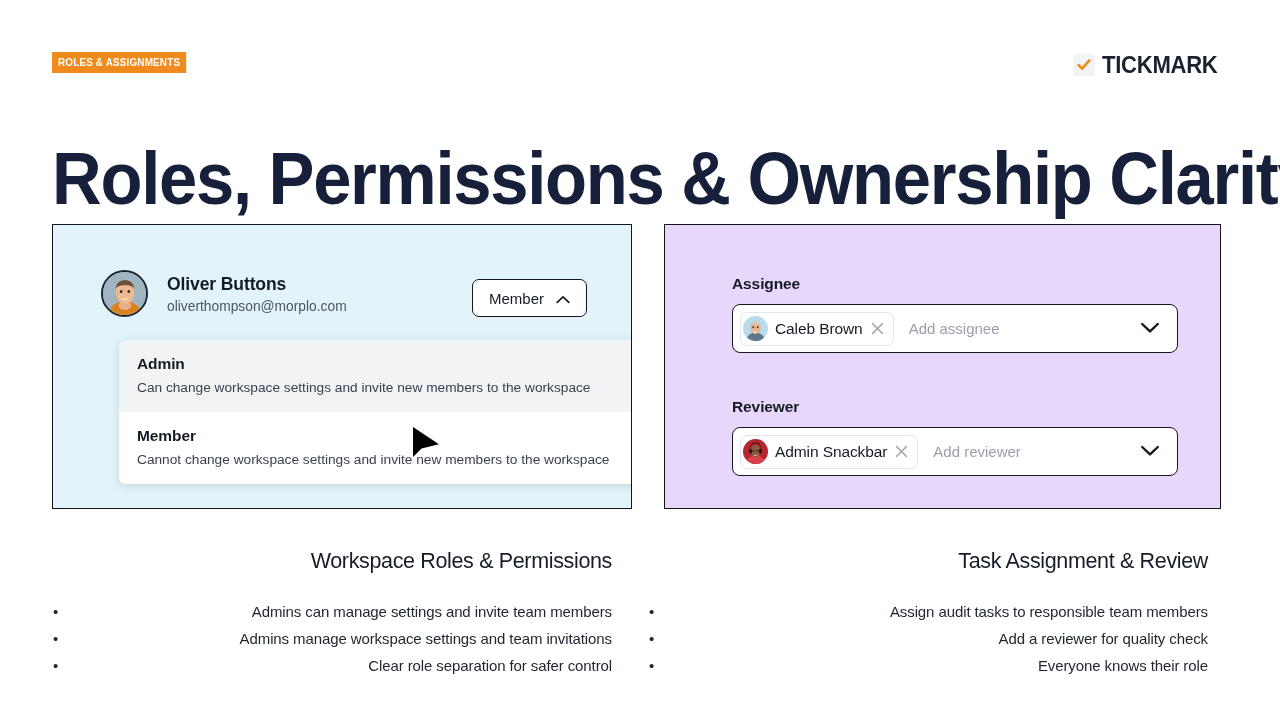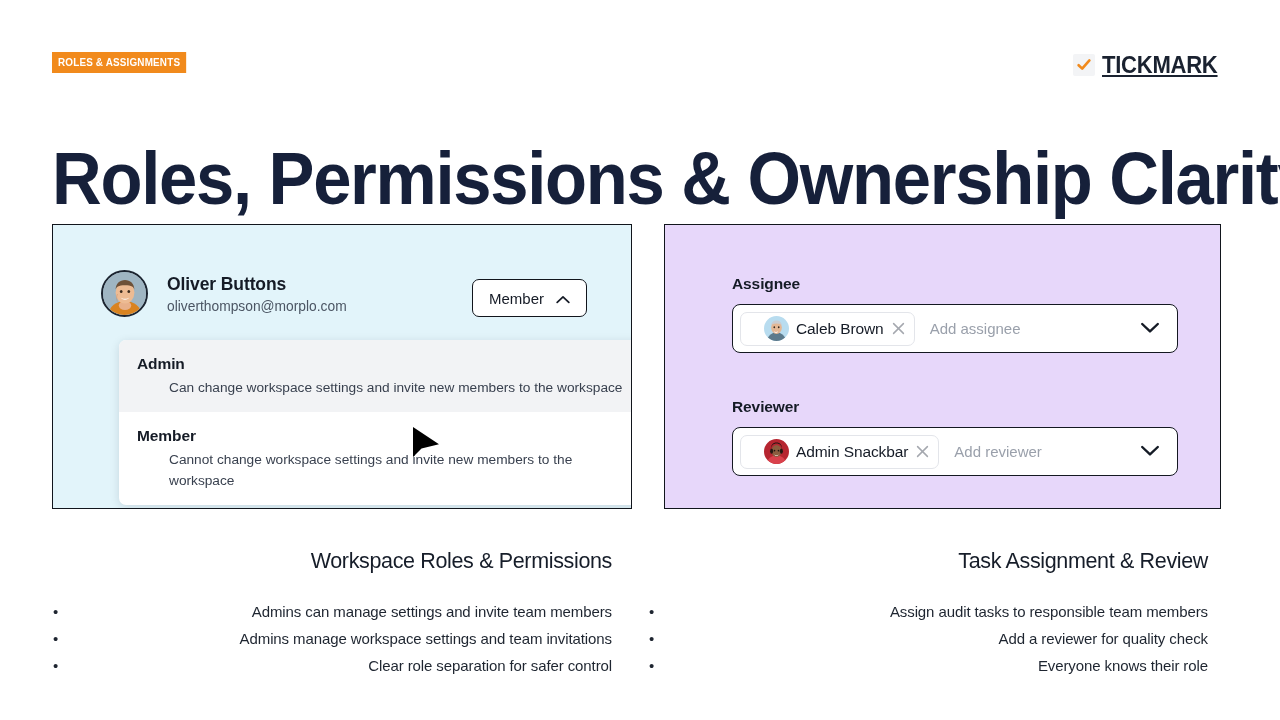--- a/index.html
+++ b/index.html
@@ -39,21 +39,20 @@
   }
 
   .brand {
     position: absolute;
     right: 52px;
     top: 50px;
     display: flex;
     align-items: center;
     gap: 7px;
     height: 30px;
-    text-decoration: underline;
   }
   .brand-mark {
     width: 22px;
     height: 22px;
     background: #f3f4f6;
     border-radius: 2px;
     display: flex;
     align-items: center;
     justify-content: center;
   }
@@ -176,21 +175,20 @@
     font-weight: bold;
     color: #151b26;
     line-height: 21px;
     letter-spacing: -0.1px;
   }
   .role-option-desc {
     font-size: 13.7px;
     color: #39414f;
     line-height: 21px;
     margin-top: 3px;
-    margin-left: 32px;
   }
 
   .cursor-arrow {
     position: absolute;
     left: 411px;
     top: 426px;
     width: 30px;
     height: 36px;
     pointer-events: none;
   }
@@ -215,21 +213,21 @@
     box-sizing: border-box;
     display: flex;
     align-items: center;
     padding: 0 8px 0 7px;
   }
   .token {
     display: flex;
     align-items: center;
     gap: 7px;
     height: 34px;
-    padding: 0 8px 0 23px;
+    padding: 0 8px 0 2px;
     background: #ffffff;
     border: 1px solid #e3e5ea;
     border-radius: 7px;
     box-sizing: border-box;
     flex: 0 0 auto;
   }
   .avatar-sm {
     width: 25px;
     height: 25px;
     border-radius: 50%;

